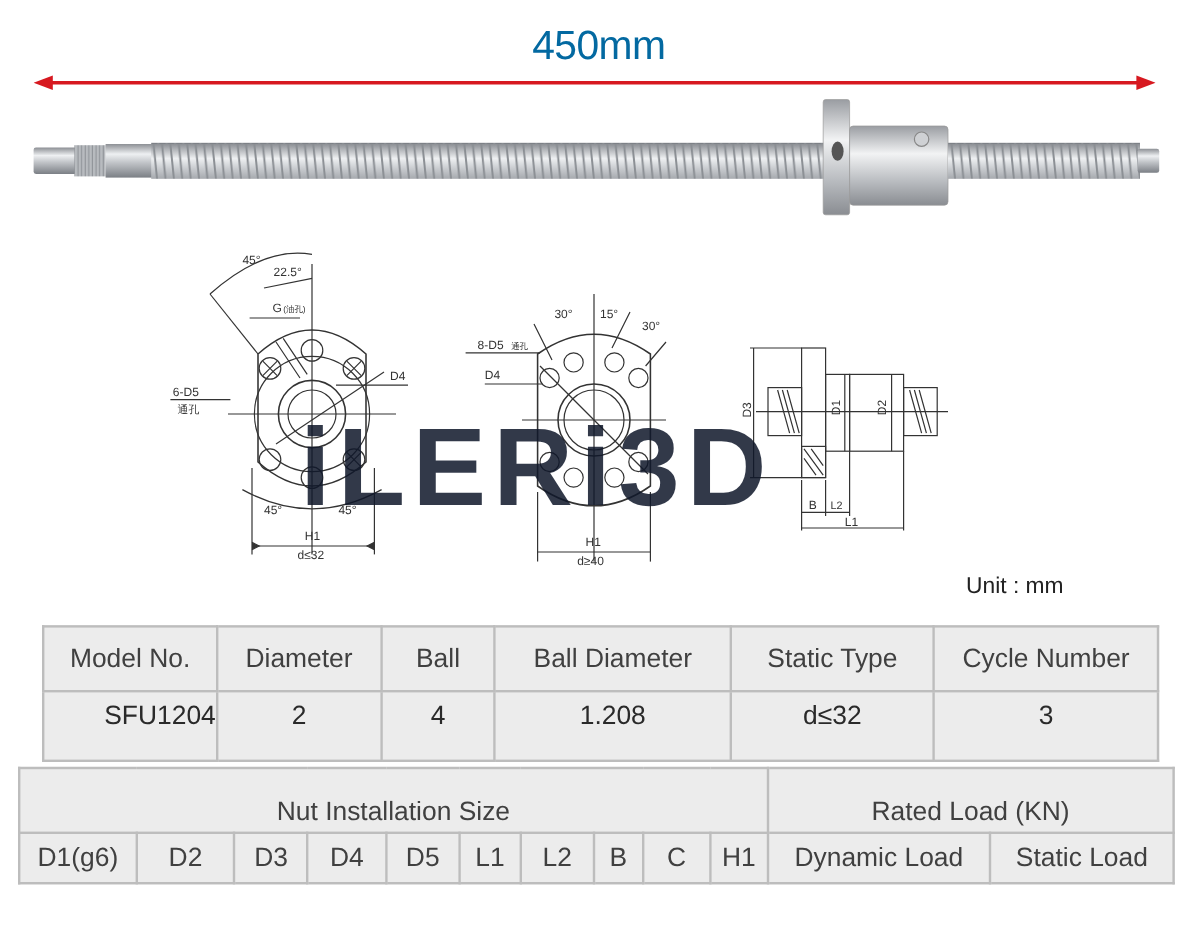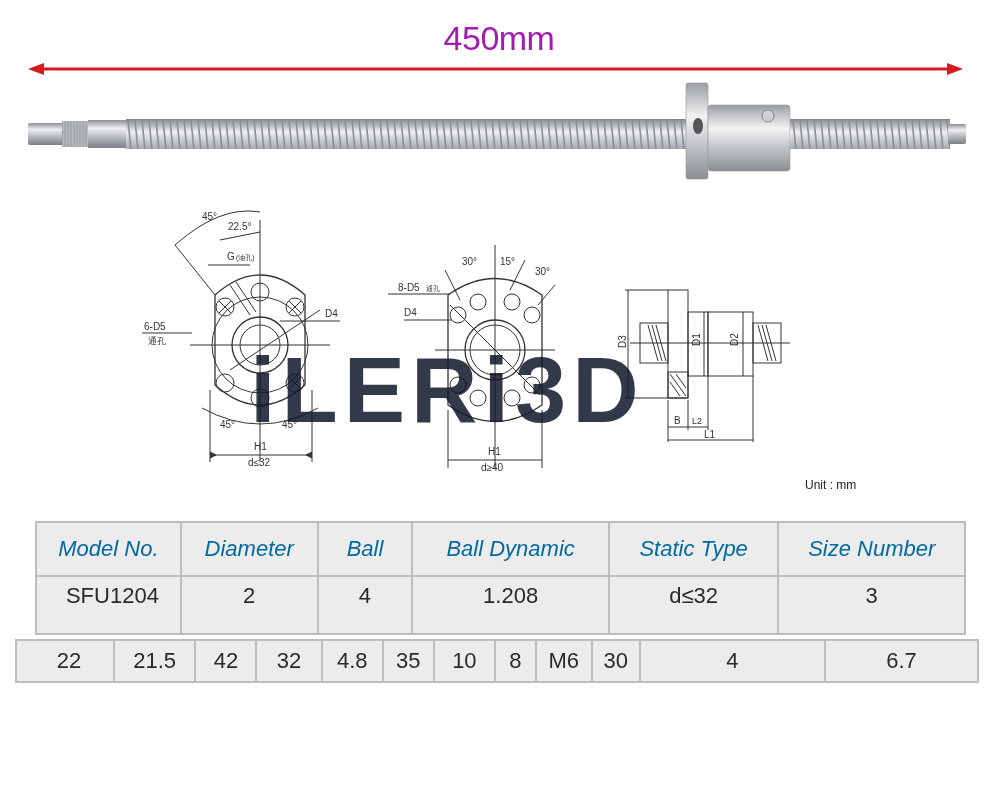--- a/index.html
+++ b/index.html
@@ -1,27 +1,27 @@
 <!DOCTYPE html>
 <html><head>
 <meta charset="utf-8">
 <style>
   html,body{margin:0;padding:0;background:#fff;}
   body{width:998px;height:786px;position:relative;overflow:hidden;font-family:"Liberation Sans",sans-serif;}
   .abs{position:absolute;}
-  #dim-label{left:0;width:998px;top:18px;text-align:center;color:#a21caf;font-size:34px;line-height:40px;letter-spacing:-0.5px;}
+  #dim-label{left:0;width:998px;top:18px;text-align:center;color:#0369a1;font-size:34px;line-height:40px;letter-spacing:-0.5px;}
   #dim-arrow{left:28px;top:61px;width:935px;height:16px;}
   #rod{left:22px;top:80px;width:950px;height:105px;}
   #drawings{left:130px;top:200px;width:660px;height:275px;}
   #watermark{left:250px;top:345px;font-family:Liberation Sans, sans-serif;font-weight:bold;font-size:92px;line-height:90px;color:#0f172a;letter-spacing:6px;opacity:0.85;}
-  #unit{left:805px;top:478px;font-size:12px;color:#222;}
+  #unit{left:805px;top:478px;font-size:19px;color:#222;}
   table{border-collapse:collapse;position:absolute;background:#ececec;}
   td{border:2px solid #bdbdbd;text-align:center;font-size:22px;color:#2a2a2a;padding:0;}
-  td.h{color:#0369a1;font-style:italic;}
-  td.l{text-align:center;padding-left:8px;}
+  td.h{color:#404040;}
+  td.l{text-align:right;padding-left:8px;}
   #spec-table{left:35px;top:521px;width:931px;}
   #spec-table tr.hr td{height:52px;}
   #spec-table tr.vr td{height:50px;vertical-align:top;padding-top:6px;}
   #nut-table{left:15px;top:639px;width:964px;}
   #nut-table tr.g td{height:48px;vertical-align:bottom;padding-bottom:4px;}
   #nut-table tr.hr td{height:40px;}
   #nut-table tr.vr td{height:40px;}
 </style>
 </head>
 <body>
@@ -192,23 +192,23 @@
       <col style="width:95px">
       <col style="width:197px">
       <col style="width:170px">
       <col style="width:187px">
   </colgroup>
   <tbody>
       <tr class="hr">
     <td class="h">Model No.</td>
     <td class="h">Diameter</td>
     <td class="h">Ball</td>
-    <td class="h">Ball Dynamic</td>
+    <td class="h">Ball Diameter</td>
     <td class="h">Static Type</td>
-    <td class="h">Size Number</td>
+    <td class="h">Cycle Number</td>
   </tr>
   <tr class="vr">
     <td class="l">SFU1204</td>
     <td>2</td>
     <td>4</td>
     <td>1.208</td>
     <td>d≤32</td>
     <td>3</td>
   </tr>
 </tbody>
@@ -223,28 +223,32 @@
       <col style="width:60px">
       <col style="width:50px">
       <col style="width:60px">
       <col style="width:40px">
       <col style="width:55px">
       <col style="width:47px">
       <col style="width:182px">
       <col style="width:150px">
   </colgroup>
   <tbody>
-  <tr class="vr">
-    <td class="l">22</td>
-    <td>21.5</td>
-    <td>42</td>
-    <td>32</td>
-    <td>4.8</td>
-    <td>35</td>
-    <td>10</td>
-    <td>8</td>
-    <td>M6</td>
-    <td>30</td>
-    <td>4</td>
-    <td>6.7</td>
+      <tr class="g">
+    <td class="h" colspan="10">Nut Installation Size</td>
+    <td class="h" colspan="2">Rated Load (KN)</td>
+  </tr>
+  <tr class="hr">
+    <td class="h">D1(g6)</td>
+    <td class="h">D2</td>
+    <td class="h">D3</td>
+    <td class="h">D4</td>
+    <td class="h">D5</td>
+    <td class="h">L1</td>
+    <td class="h">L2</td>
+    <td class="h">B</td>
+    <td class="h">C</td>
+    <td class="h">H1</td>
+    <td class="h">Dynamic Load</td>
+    <td class="h">Static Load</td>
   </tr>
 </tbody>
   </table>
 
 </body></html>

